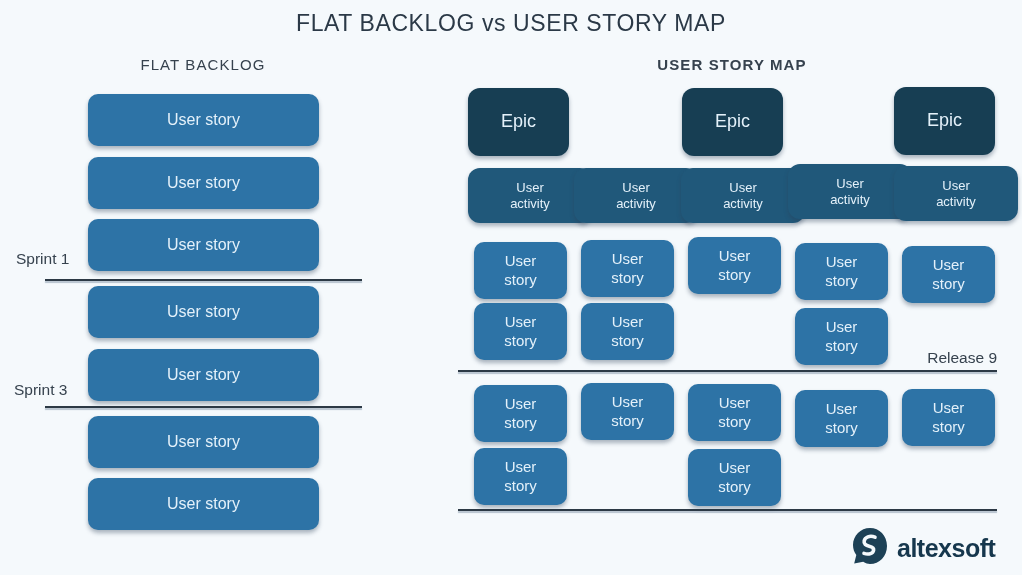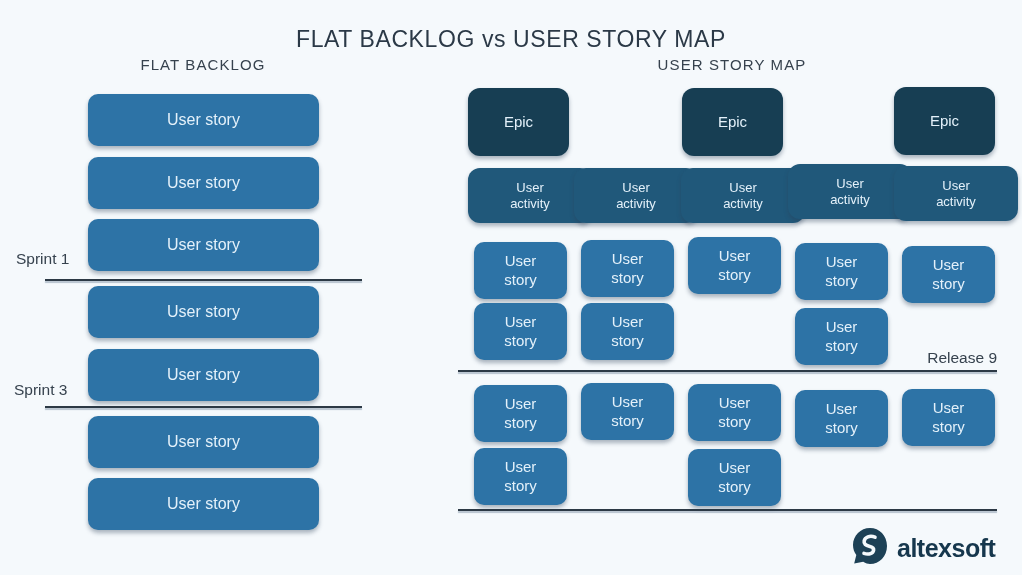--- a/index.html
+++ b/index.html
@@ -7,37 +7,37 @@
     --box_text:#e4f1fa; --heading:#36424e; --title:#2b3947; --line:#2c3945; --logo:#16374d;
   }
   html,body{margin:0;padding:0;}
   body{font-family:"Liberation Sans", sans-serif; background:#fff;}
   .canvas{
     position:relative; width:1022px; height:575px; overflow:hidden;
     background:var(--background);
   }
   .main-title{
     position:absolute; top:10px; left:0; width:100%; text-align:center;
-    font-size:23px; font-weight:500; letter-spacing:.6px; color:var(--title);margin-top:16px;
+    font-size:23px; font-weight:500; letter-spacing:.6px; color:var(--title);
   }
   .panel-heading{
     position:absolute; top:56px; text-align:center;
     font-size:15px; font-weight:500; letter-spacing:1.1px; color:var(--heading);
   }
   .panel-heading.fb{ left:88px; width:230px; }
-  .panel-heading.sm{ left:582px; width:300px; }
+  .panel-heading.sm{ left:582px; width:300px;font-weight:bold; }
 
   .box{
     position:absolute; display:flex; align-items:center; justify-content:center;
     text-align:center; color:var(--box_text);
     box-shadow:0 3px 4px rgba(43,64,86,.38);
     border-radius:10px; line-height:1.22;
   }
   .fb-story{ left:88px; width:231px; height:52px; background:var(--story); font-size:16px; }
-  .ms-epic{ width:101px; height:68px; background:var(--epic); font-size:15px; border-radius:12px; }
+  .ms-epic{ width:101px; height:68px; background:var(--epic); font-size:18px; border-radius:12px; }
   .ms-activity{ width:124px; height:55px; background:var(--activity); font-size:13px; border-radius:12px; }
   .ms-activity span{ display:block; width:62px; }
   .ms-story{ width:93px; height:57px; background:var(--story); font-size:15px; }
   .ms-story span{ display:block; width:48px; }
 
   .side-label{
     position:absolute; font-size:15.5px; color:var(--heading);
   }
   .release-label{ width:140px; text-align:right; }
   .rule{

